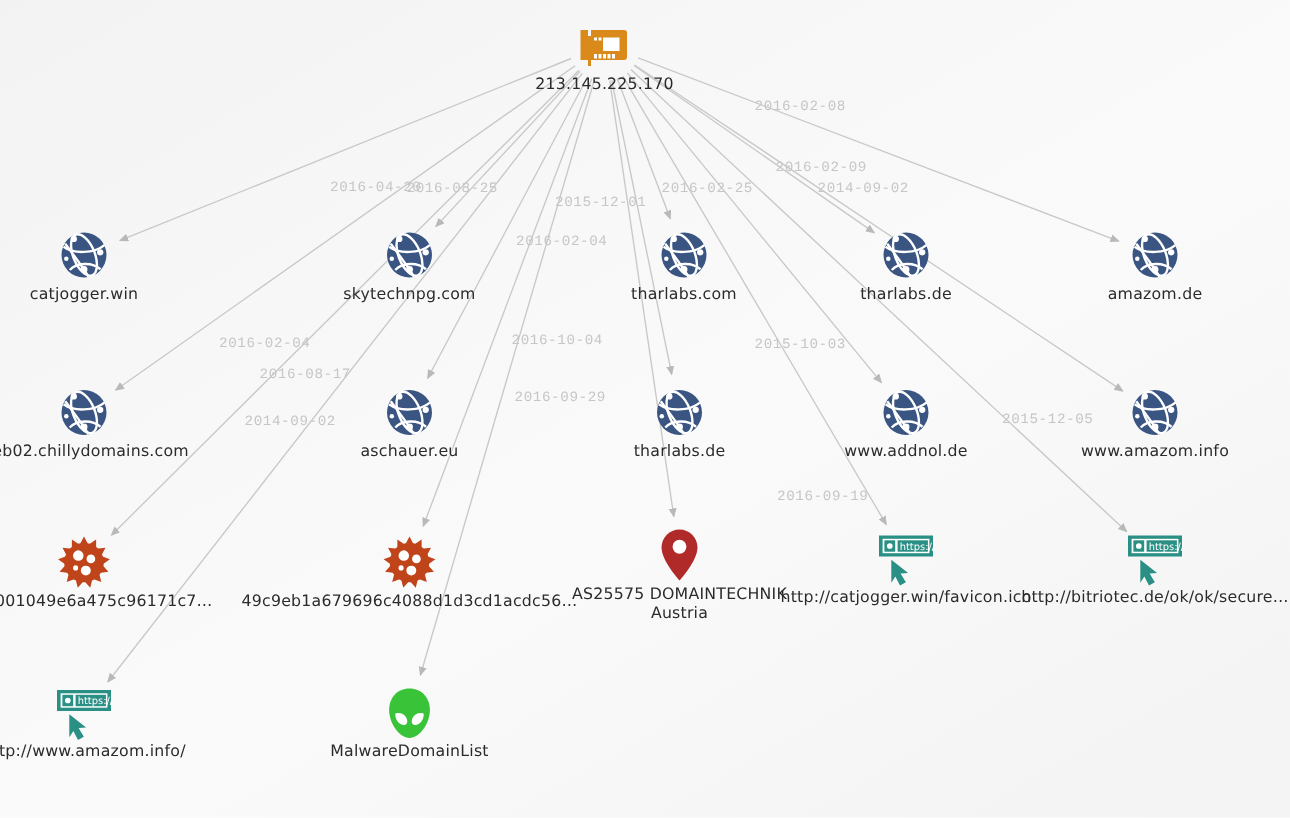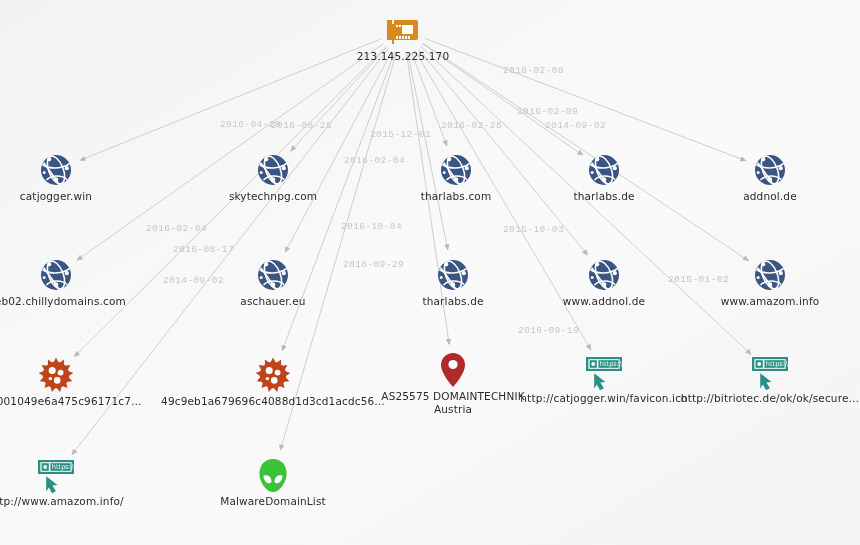--- a/index.html
+++ b/index.html
@@ -121,21 +121,21 @@
       <div class="edge-label" style="left: 441px; top: 120px;">2016-02-25</div>
       <div class="edge-label" style="left: 503px; top: 65px;">2016-02-08</div>
       <div class="edge-label" style="left: 517px; top: 106px;">2016-02-09</div>
       <div class="edge-label" style="left: 545px; top: 120px;">2014-09-02</div>
       <div class="edge-label" style="left: 173px; top: 209px; margin-top: 35px;">2016-08-17</div>
       <div class="edge-label" style="left: 146px; top: 223px;">2016-02-04</div>
       <div class="edge-label" style="left: 341px; top: 221px;">2016-10-04</div>
       <div class="edge-label" style="left: 343px; top: 259px; text-align: right;">2016-09-29</div>
       <div class="edge-label" style="left: 163px; top: 275px;">2014-09-02</div>
       <div class="edge-label" style="left: 503px; top: 224px; text-align: right;">2015-10-03</div>
-      <div class="edge-label" style="left: 668px; top: 274px;">2015-01-02</div>
+      <div class="edge-label" style="left: 668px; top: 274px;">2015-12-05</div>
       <div class="edge-label" style="left: 518px; top: 325px;">2016-09-19</div>
     </div>
 
   <div id="node-layer">
       <div class="node" style="left: 403px; top: 30px;">
         <div class="node-icon"><svg viewBox="0 0 44 44" width="44" height="44">
             <g fill="#d98a1b">
               <path d="M6 12 h5 v4 h2 v-4 h22 a2 2 0 0 1 2 2 v16 a2 2 0 0 1 -2 2 h-22 v4 h-2 v-4 h-5 z"></path>
             </g>
             <rect x="21" y="17" width="11" height="9" fill="#ffffff"></rect>
@@ -234,21 +234,21 @@
               <path d="M12.5 32 C17 27 27.5 26.5 33 31.5"></path>
               <path d="M9.5 14.5 C18 26 22 31 25 36.6"></path>
             </g>
             <g fill="#ffffff">
               <circle cx="15.2" cy="11.3" r="2.1"></circle>
               <circle cx="32.8" cy="20.2" r="2.1"></circle>
               <circle cx="22" cy="31.6" r="2.3"></circle>
               <circle cx="10.2" cy="24.5" r="1.5"></circle>
             </g>
           </svg></div>
-        <div class="node-label">addnol.de</div>
+        <div class="node-label">amazom.de</div>
       </div>
       <div class="node" style="left: 56px; top: 275px;">
         <div class="node-icon"><svg viewBox="0 0 44 44" width="44" height="44">
             <circle cx="22" cy="22" r="15" fill="#3a5582"></circle>
             <g fill="none" stroke="#ffffff" stroke-width="1.6">
               <ellipse cx="22" cy="22" rx="7.2" ry="14.6" transform="rotate(-22 22 22)"></ellipse>
               <path d="M8.4 16.5 C15 21.5 29 21 35.6 15.4"></path>
               <path d="M12.5 32 C17 27 27.5 26.5 33 31.5"></path>
               <path d="M9.5 14.5 C18 26 22 31 25 36.6"></path>
             </g>

